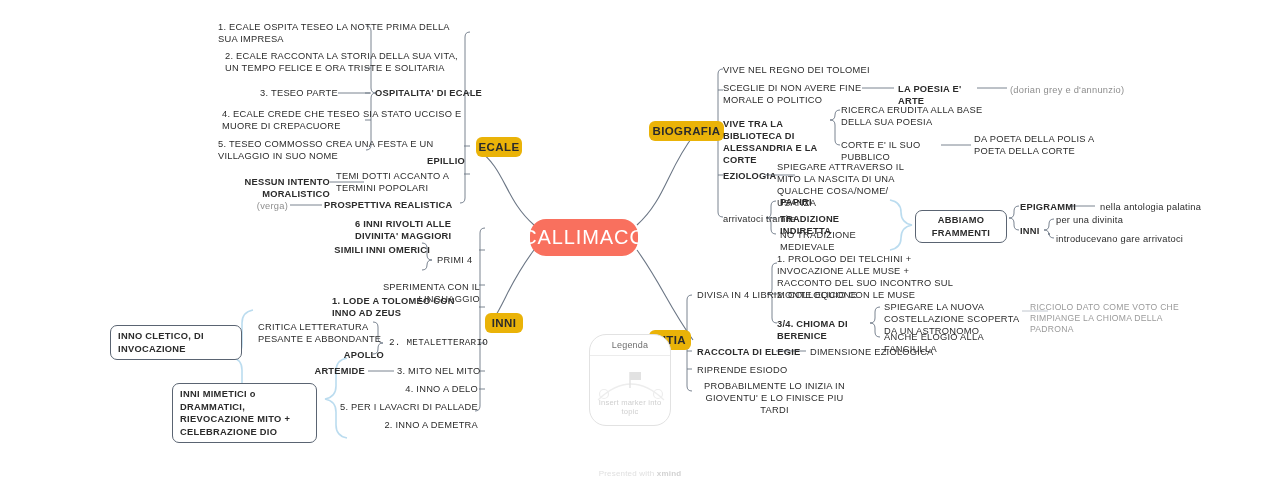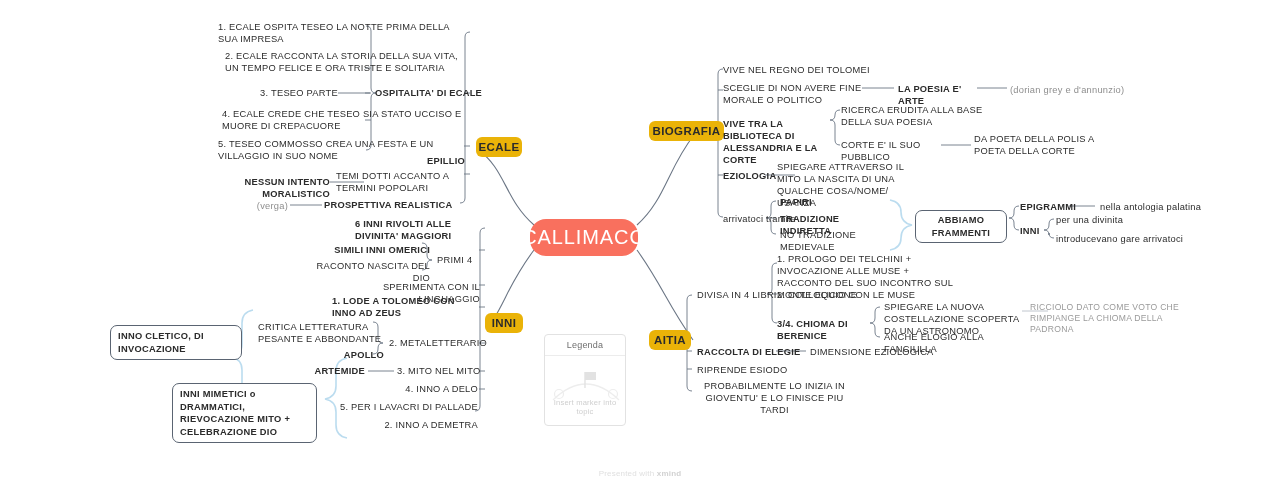--- a/index.html
+++ b/index.html
@@ -41,22 +41,23 @@
 
   
   .boxed{
     border:1px solid #5a6472;border-radius:7px;background:#ffffff;
     font-size:9.3px;line-height:12.5px;font-weight:700;letter-spacing:.3px;
     padding:4px 7px;box-sizing:border-box;
   }
 
   
   .legend{
-    border:1px solid #e2e2e2;border-radius:4px;background:#fff;
+    border:1px solid #e2e2e2;border-radius:17px;background:#fff;
     box-sizing:border-box;
+    margin-left:45px;
   }
   .legend-title{
     text-align:center;font-size:9px;color:#6f6f6f;
     padding:5px 0 5px;border-bottom:1px solid #ececec;letter-spacing:.2px;
   }
   .legend-body{position:relative;height:62px;}
   .legend-hint{
     position:absolute;left:0;right:0;bottom:6px;text-align:center;
     font-size:7.6px;color:#cfcfcf;letter-spacing:.2px;
   }
@@ -191,27 +192,26 @@
   <div class="node topic b ta-r" style="left:380px;top:155px;width:85px;">EPILLIO</div>
 
   <div class="node topic b ta-r" style="left:180px;top:176px;width:150px;">NESSUN INTENTO MORALISTICO</div>
   <div class="node topic ta-l" style="left:336px;top:170px;width:132px;">TEMI DOTTI ACCANTO A TERMINI POPOLARI</div>
 
   <div class="node topic mute ta-r" style="left:230px;top:200px;width:58px;">(verga)</div>
   <div class="node topic b ta-l" style="left:324px;top:199px;width:145px;">PROSPETTIVA REALISTICA</div>
 
   <div class="node topic b ta-l" style="left:355px;top:218px;width:128px;">6 INNI RIVOLTI ALLE DIVINITA' MAGGIORI</div>
   <div class="node topic b ta-r" style="left:330px;top:244px;width:100px;">SIMILI INNI OMERICI</div>
-  <div class="node topic ta-r" style="left:300px;top:260px;width:130px;">RACONTO NASCITA DEL DIO</div>
   <div class="node topic ta-l" style="left:437px;top:254px;width:48px;">PRIMI 4</div>
   <div class="node topic ta-r" style="left:320px;top:281px;width:160px;">SPERIMENTA CON IL LINGUAGGIO</div>
   <div class="node topic b ta-l" style="left:332px;top:295px;width:145px;">1. LODE A TOLOMEO CON INNO AD ZEUS</div>
   <div class="node topic ta-l" style="left:258px;top:321px;width:126px;">CRITICA LETTERATURA PESANTE E ABBONDANTE</div>
   <div class="node topic b ta-r" style="left:300px;top:349px;width:84px;">APOLLO</div>
-  <div class="node topic ta-l" style="left:389px;top:337px;width:100px;">2. METALETTERARIO</div>
+  <div class="node topic ta-l" style="left:389px;top:337px;width:100px;font-family:Liberation Mono, monospace;">2. METALETTERARIO</div>
   <div class="node topic b ta-r" style="left:285px;top:365px;width:80px;">ARTEMIDE</div>
   <div class="node topic ta-l" style="left:397px;top:365px;width:90px;">3. MITO NEL MITO</div>
   <div class="node topic ta-r" style="left:370px;top:383px;width:108px;">4. INNO A DELO</div>
   <div class="node topic ta-r" style="left:340px;top:401px;width:138px;">5. PER I LAVACRI DI PALLADE</div>
   <div class="node topic ta-r" style="left:362px;top:419px;width:116px;">2. INNO A DEMETRA</div>
 
   <div class="node boxed" style="left:110px;top:325px;width:132px;">INNO CLETICO, DI INVOCAZIONE</div>
   <div class="node boxed" style="left:172px;top:383px;width:145px;">INNI MIMETICI o DRAMMATICI, RIEVOCAZIONE MITO + CELEBRAZIONE DIO</div>
 
   <div class="node topic ta-l" style="left:723px;top:64px;width:190px;">VIVE NEL REGNO DEI TOLOMEI</div>

